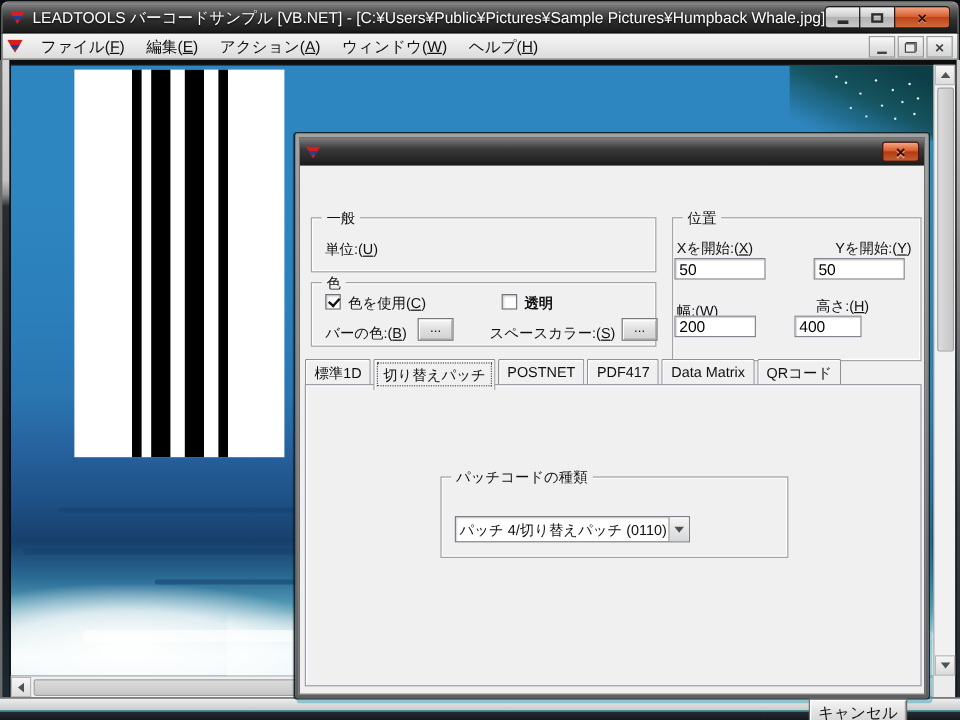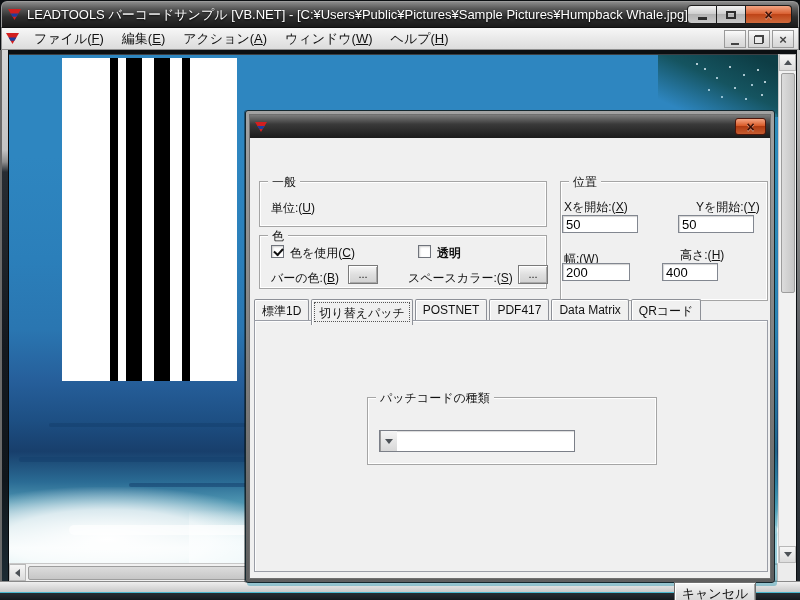--- a/index.html
+++ b/index.html
@@ -286,20 +286,21 @@
             <div class="tab">PDF417</div>
             <div class="tab">Data Matrix</div>
             <div class="tab">QRコード</div>
           </div>
         <div class="tab-panel"></div>
 
         <div class="group" style="left:117px; top:224px; width:290px; height:68px; z-index:4;">
           <span class="group-title">パッチコードの種類</span>
         </div>
         <div class="combo" style="left:129px; top:257px; width:196px; height:22px; z-index:4;">
+          <span class="combo-text">パッチ 4/切り替えパッチ (0110)</span>
           <span class="combo-btn">
               <span class="tri-down"></span>
             </span>
         </div>
 
         <div class="push-btn" style="left:424px; top:409px; z-index:4;">キャンセル</div>
 
       </div>
     </div>
   </div>

